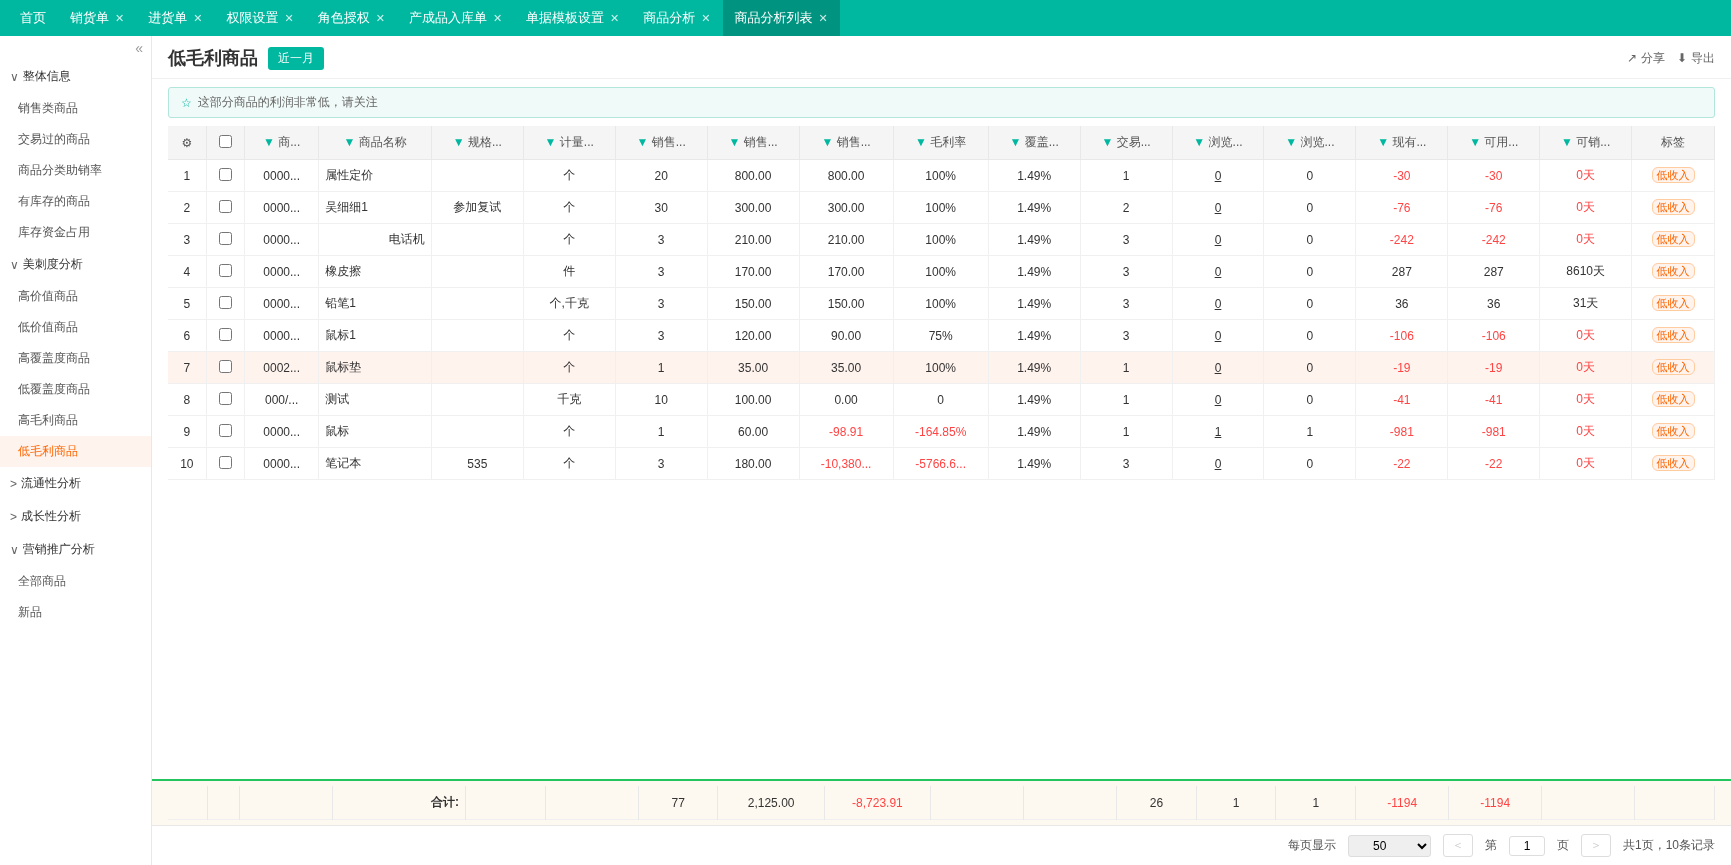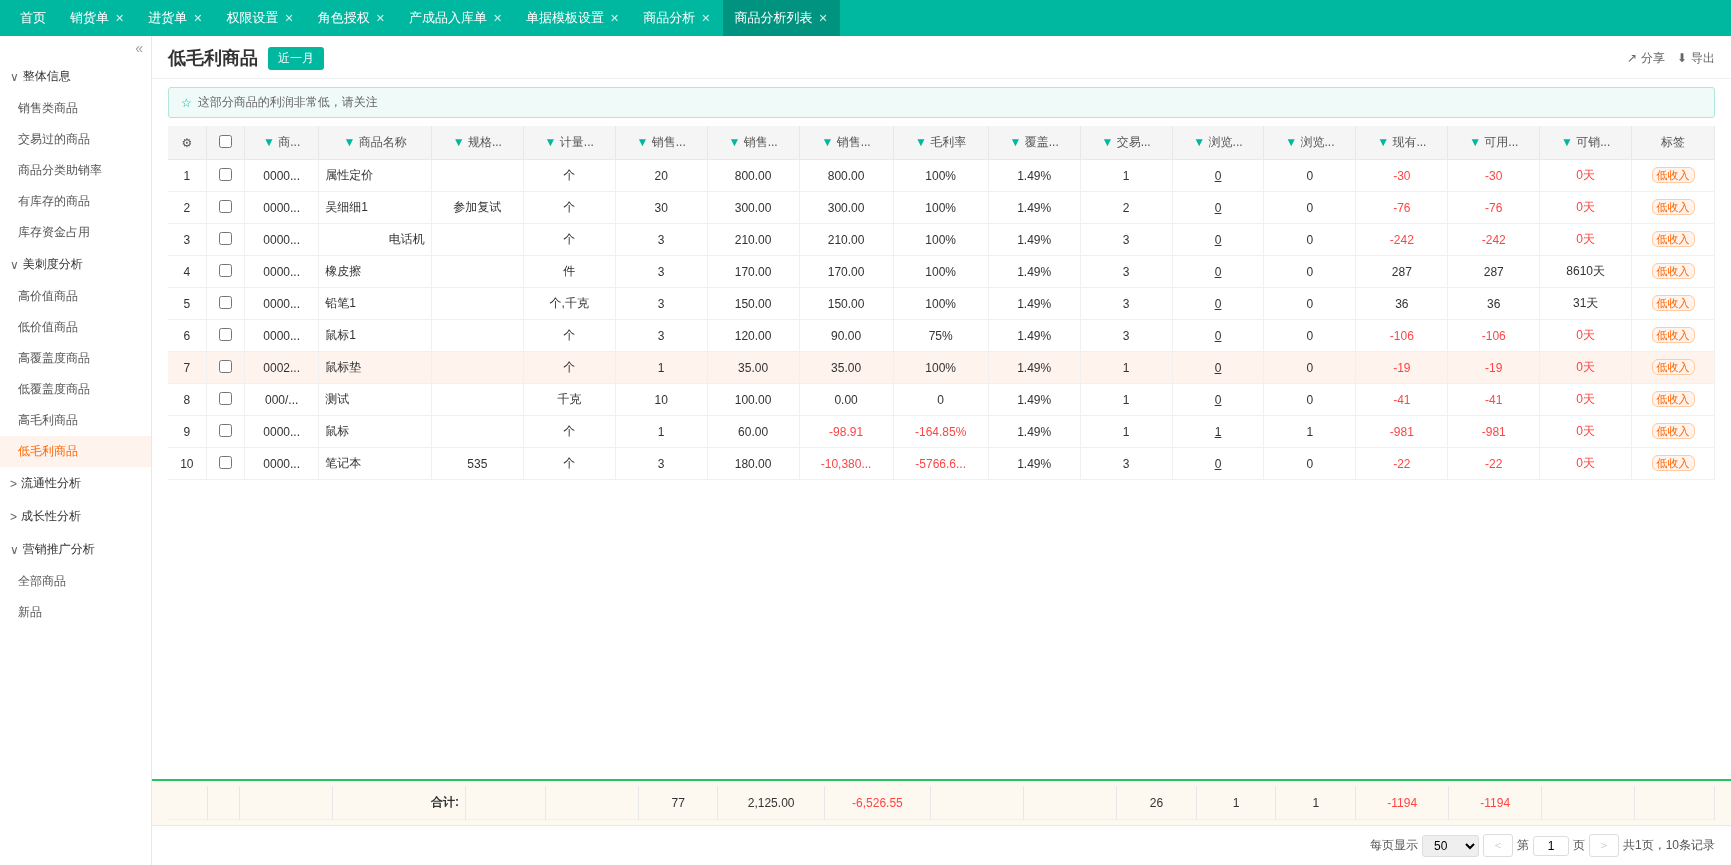--- a/index.html
+++ b/index.html
@@ -212,29 +212,29 @@
     }
     .footer-total td.label { text-align: right; font-weight: bold; }
 
     
     .pagination {
       display: flex;
       align-items: center;
       justify-content: flex-end;
       padding: 8px 16px;
       border-top: 1px solid #e8e8e8;
-      gap: 4px;
+      gap: 12px;
       font-size: 12px;
       color: #555;
       background: #fff;
     }
     .page-size-select {
       border: 1px solid #ddd;
       border-radius: 3px;
-      padding: 2px 7px;
+      padding: 2px 20px;
       font-size: 12px;
     }
     .page-nav-btn {
       border: 1px solid #ddd;
       background: #fff;
       padding: 2px 8px;
       border-radius: 3px;
       cursor: pointer;
       font-size: 12px;
     }
@@ -590,21 +590,21 @@
         <tbody>
             <tr>
           <td style="width:30px"></td>
           <td style="width:24px"></td>
           <td style="width:70px"></td>
           <td style="width:100px" class="label">合计:</td>
           <td style="width:60px"></td>
           <td style="width:70px"></td>
           <td style="width:60px">77</td>
           <td style="width:80px">2,125.00</td>
-          <td style="width:80px" class="red-text">-6,526.55</td>
+          <td style="width:80px" class="red-text">-8,723.91</td>
           <td style="width:70px"></td>
           <td style="width:70px"></td>
           <td style="width:60px">26</td>
           <td style="width:60px">1</td>
           <td style="width:60px">1</td>
           <td style="width:70px" class="red-text">-1194</td>
           <td style="width:70px" class="red-text">-1194</td>
           <td style="width:70px"></td>
           <td style="width:60px"></td>
         </tr>

